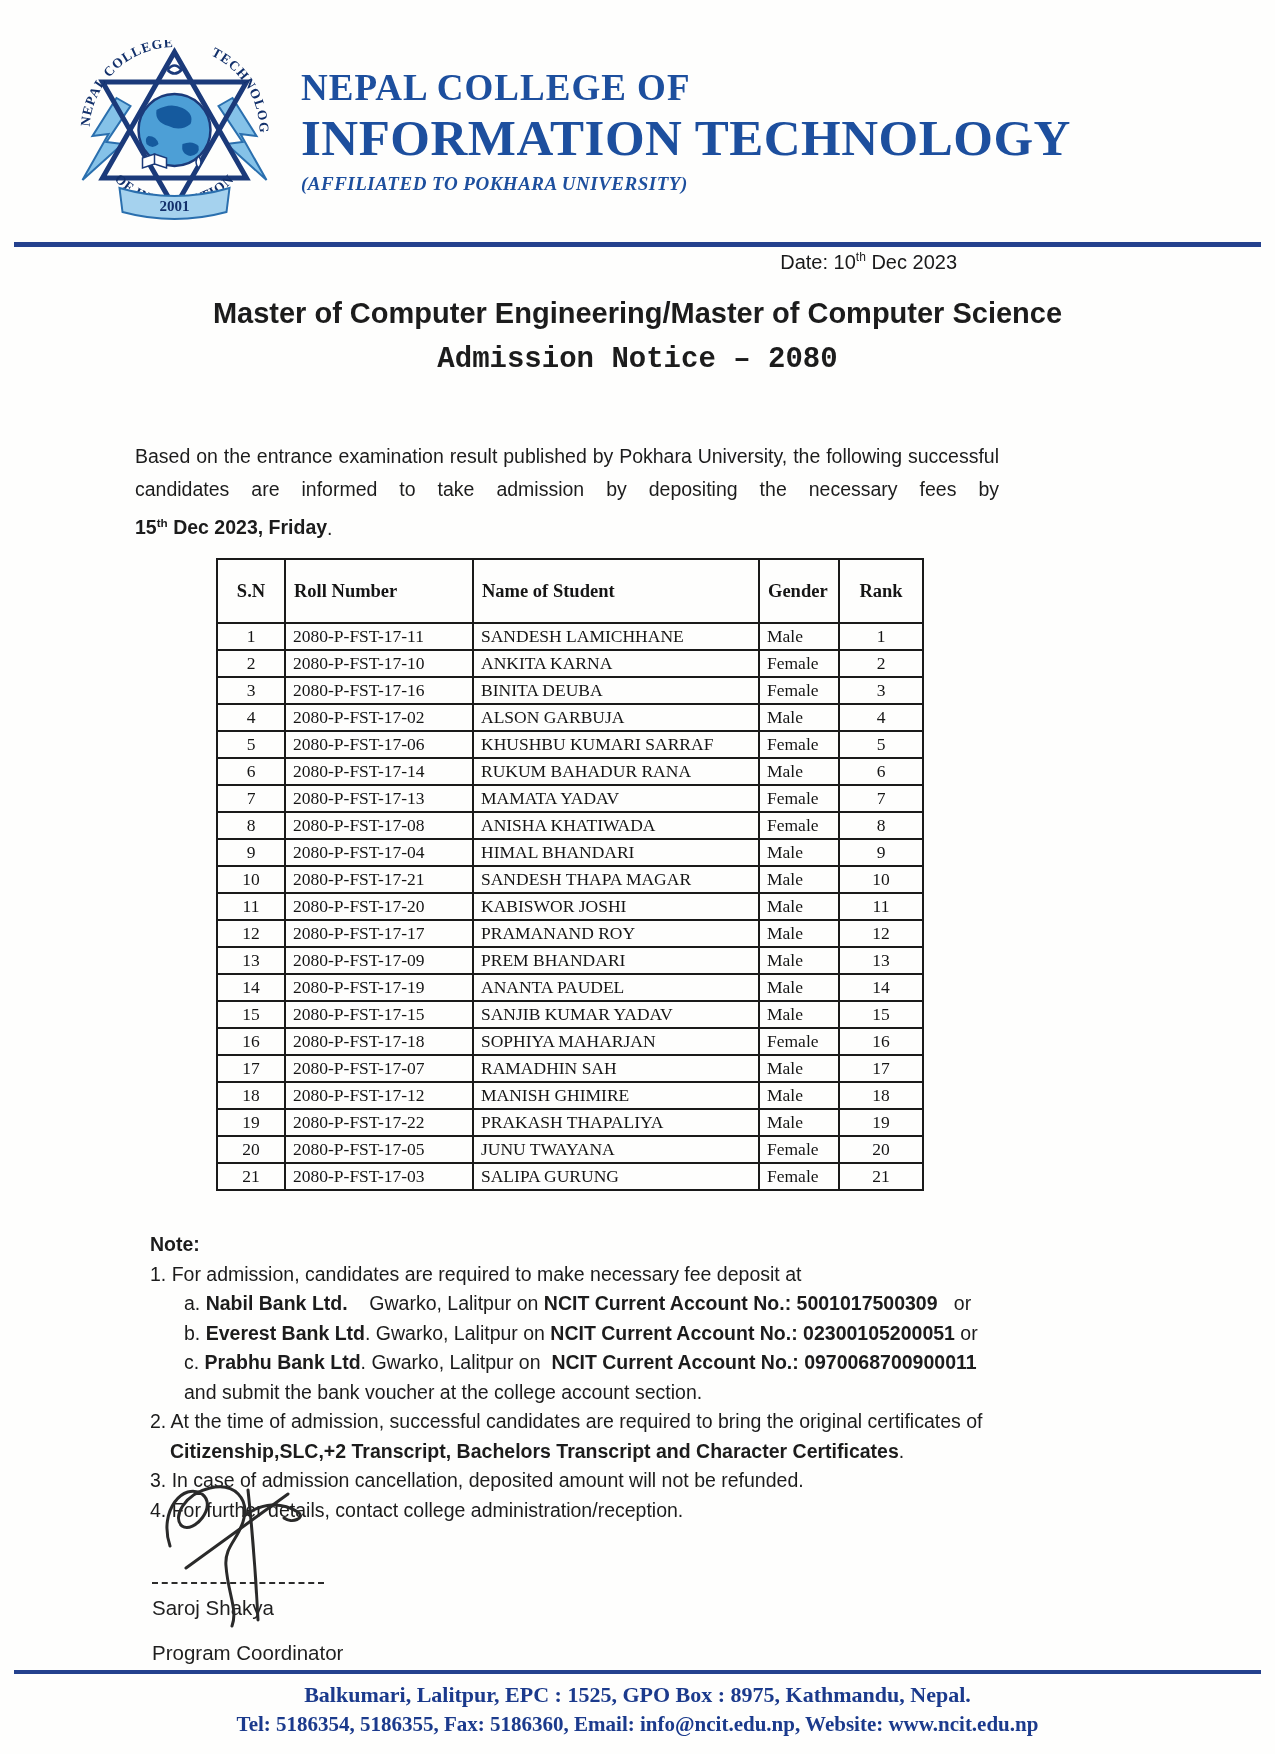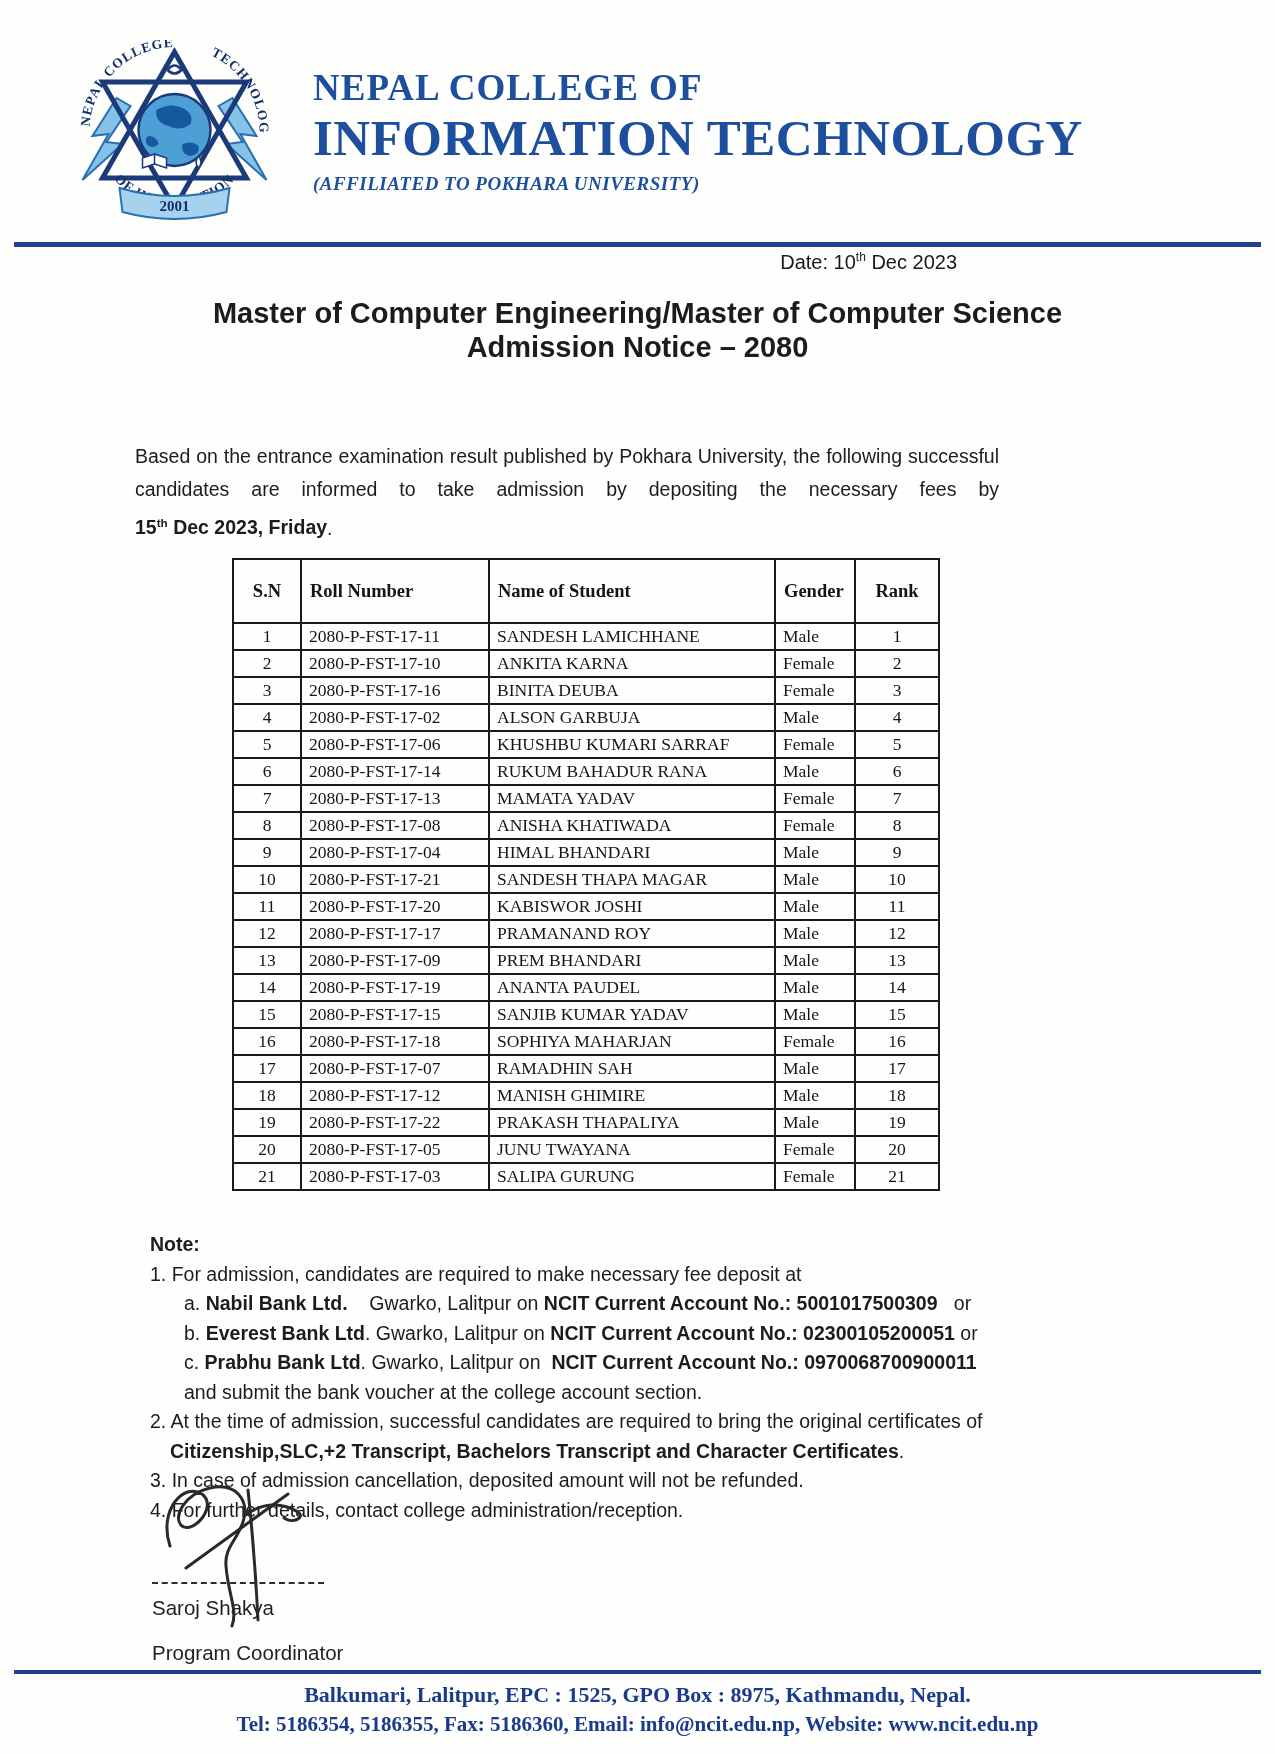--- a/index.html
+++ b/index.html
@@ -8,36 +8,36 @@
     width:1275px;height:1754px;
     background:#fefefd;
     margin:0 auto;
     overflow:hidden;
     font-family:"Liberation Sans",sans-serif;
     color:#1f1f1f;
   }
   
   .masthead{position:absolute;top:40px;left:62px;display:flex;align-items:flex-start;}
   .logo-box{width:225px;height:180px;flex:0 0 auto;}
-  .college-name{margin-left:26px;padding-top:28px;color:#1d4f9e;font-family:"Liberation Serif",serif;}
+  .college-name{margin-left:14px;padding-top:28px;color:#1d4f9e;font-family:"Liberation Serif",serif;}
   .college-line1{font-size:37px;font-weight:bold;letter-spacing:1px;line-height:1.1;}
   .college-line2{font-size:51px;font-weight:bold;letter-spacing:0.5px;line-height:1.15;}
   .college-line3{font-size:19px;font-weight:bold;font-style:italic;margin-top:6px;letter-spacing:0.5px;}
   .rule{position:absolute;left:14px;width:1247px;background:#24418e;}
   .rule-top{top:242px;height:5px;}
   .rule-bottom{top:1670px;height:4px;}
   
   .date-line{position:absolute;top:250px;right:318px;font-size:20px;color:#1a1a1a;}
   .doc-title{position:absolute;top:297px;left:0;width:100%;text-align:center;font-weight:bold;font-size:29px;color:#1c1c1c;}
-  .doc-title .t2{margin-top:1px;}
+  .doc-title .t2{margin-top:13px;font-family:Liberation Mono, monospace;}
   
   .intro{position:absolute;top:420px;left:135px;width:864px;font-size:19.5px;line-height:33px;text-align:justify;color:#1c1c1c;}
   .intro b{white-space:nowrap;}
   
-  .tbl-wrap{position:absolute;top:558px;left:232px;}
+  .tbl-wrap{position:absolute;top:558px;left:216px;}
   table.admission{border-collapse:collapse;font-family:"Liberation Serif",serif;color:#151515;}
   table.admission th,table.admission td{border:2px solid #1a1a1a;}
   table.admission th{height:62px;font-size:18.5px;font-weight:bold;padding:0 8px;}
   table.admission td{height:25px;font-size:17.5px;padding:0 7px;}
   .col-sn{width:50px;text-align:center;}
   .col-roll{width:170px;text-align:left;}
   .col-name{width:268px;text-align:left;}
   .col-gender{width:62px;text-align:left;border-radius:9px;}
   .col-rank{width:66px;text-align:center;margin-left:25px;}
   

